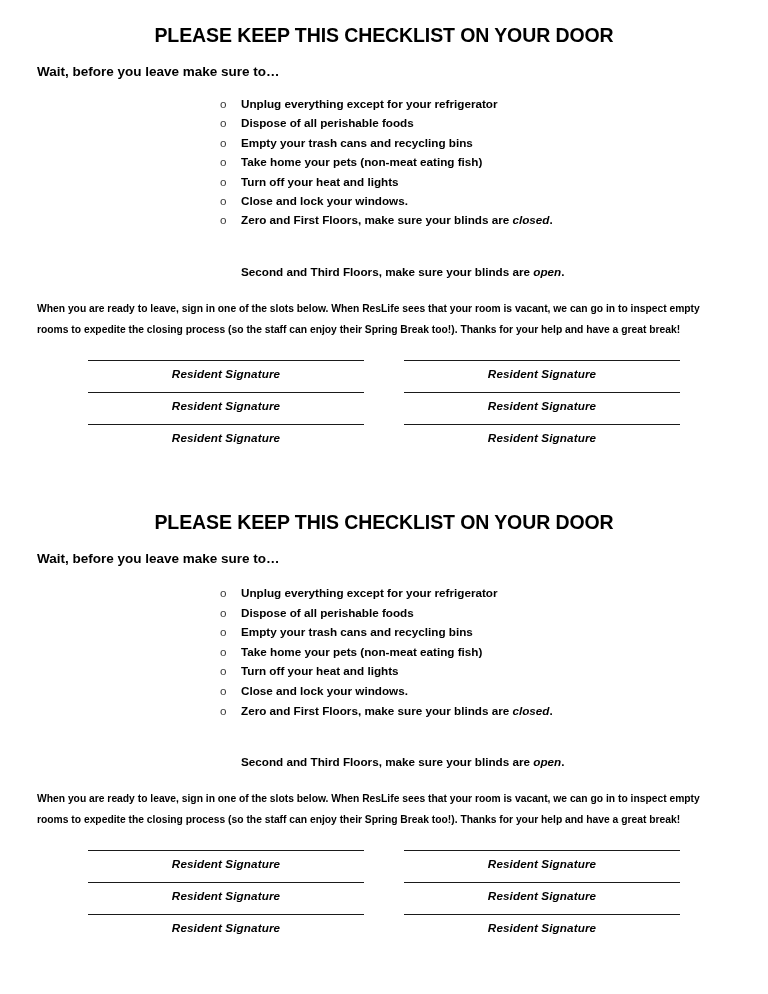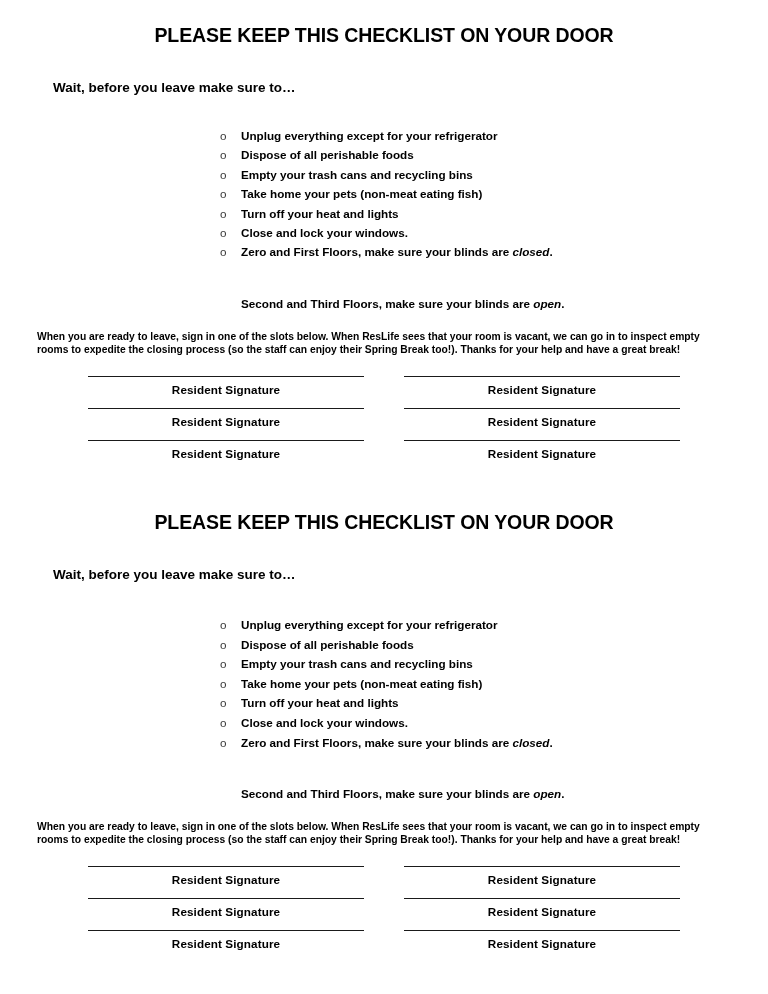--- a/index.html
+++ b/index.html
@@ -32,21 +32,21 @@
     text-align: center;
     font-size: 19.5px;
     font-weight: bold;
     letter-spacing: -0.1px;
     margin: 0;
     padding: 24px 0 0 0;
     line-height: 1.2;
     white-space: nowrap;
   }
   .subheading {
-    margin: 16px;
+    margin: 0;
     padding: 16px 0 0 37px;
     font-size: 13.5px;
     font-weight: bold;
     line-height: 1.3;
   }
   .checklist {
     list-style: none;
     margin: 0;
     padding: 0;
     font-size: 11.7px;
@@ -77,21 +77,21 @@
     font-weight: bold;
     margin-top: 32px;
   }
   .copy-2 .sub-line { line-height: 19.6px; }
 
   .note {
     margin: 0;
     padding: 17px 37px 0 37px;
     font-size: 10.3px;
     font-weight: bold;
-    line-height: 13px;
+    line-height: 21px;
     text-align: left;
   }
   .copy-2 .note { padding-top: 16px; }
 
   .sig-block {
     padding-top: 20px;
   }
   .sig-row {
     display: flex;
     justify-content: space-between;
@@ -105,20 +105,21 @@
     border-top: 1.6px solid #1a1a1a;
     height: 0;
     width: 100%;
   }
   .sig-label {
     text-align: center;
     font-size: 11.7px;
     font-weight: bold;
     padding-top: 6px;
     letter-spacing: 0.1px;
+    font-style: italic;
   }
 </style>
 </head>
 <body>
 
 <div class="page">
 
   <section class="copy copy-1">
     <h1 class="doc-title">PLEASE KEEP THIS CHECKLIST ON YOUR DOOR</h1>
     <p class="subheading">Wait, before you leave make sure to…</p>

